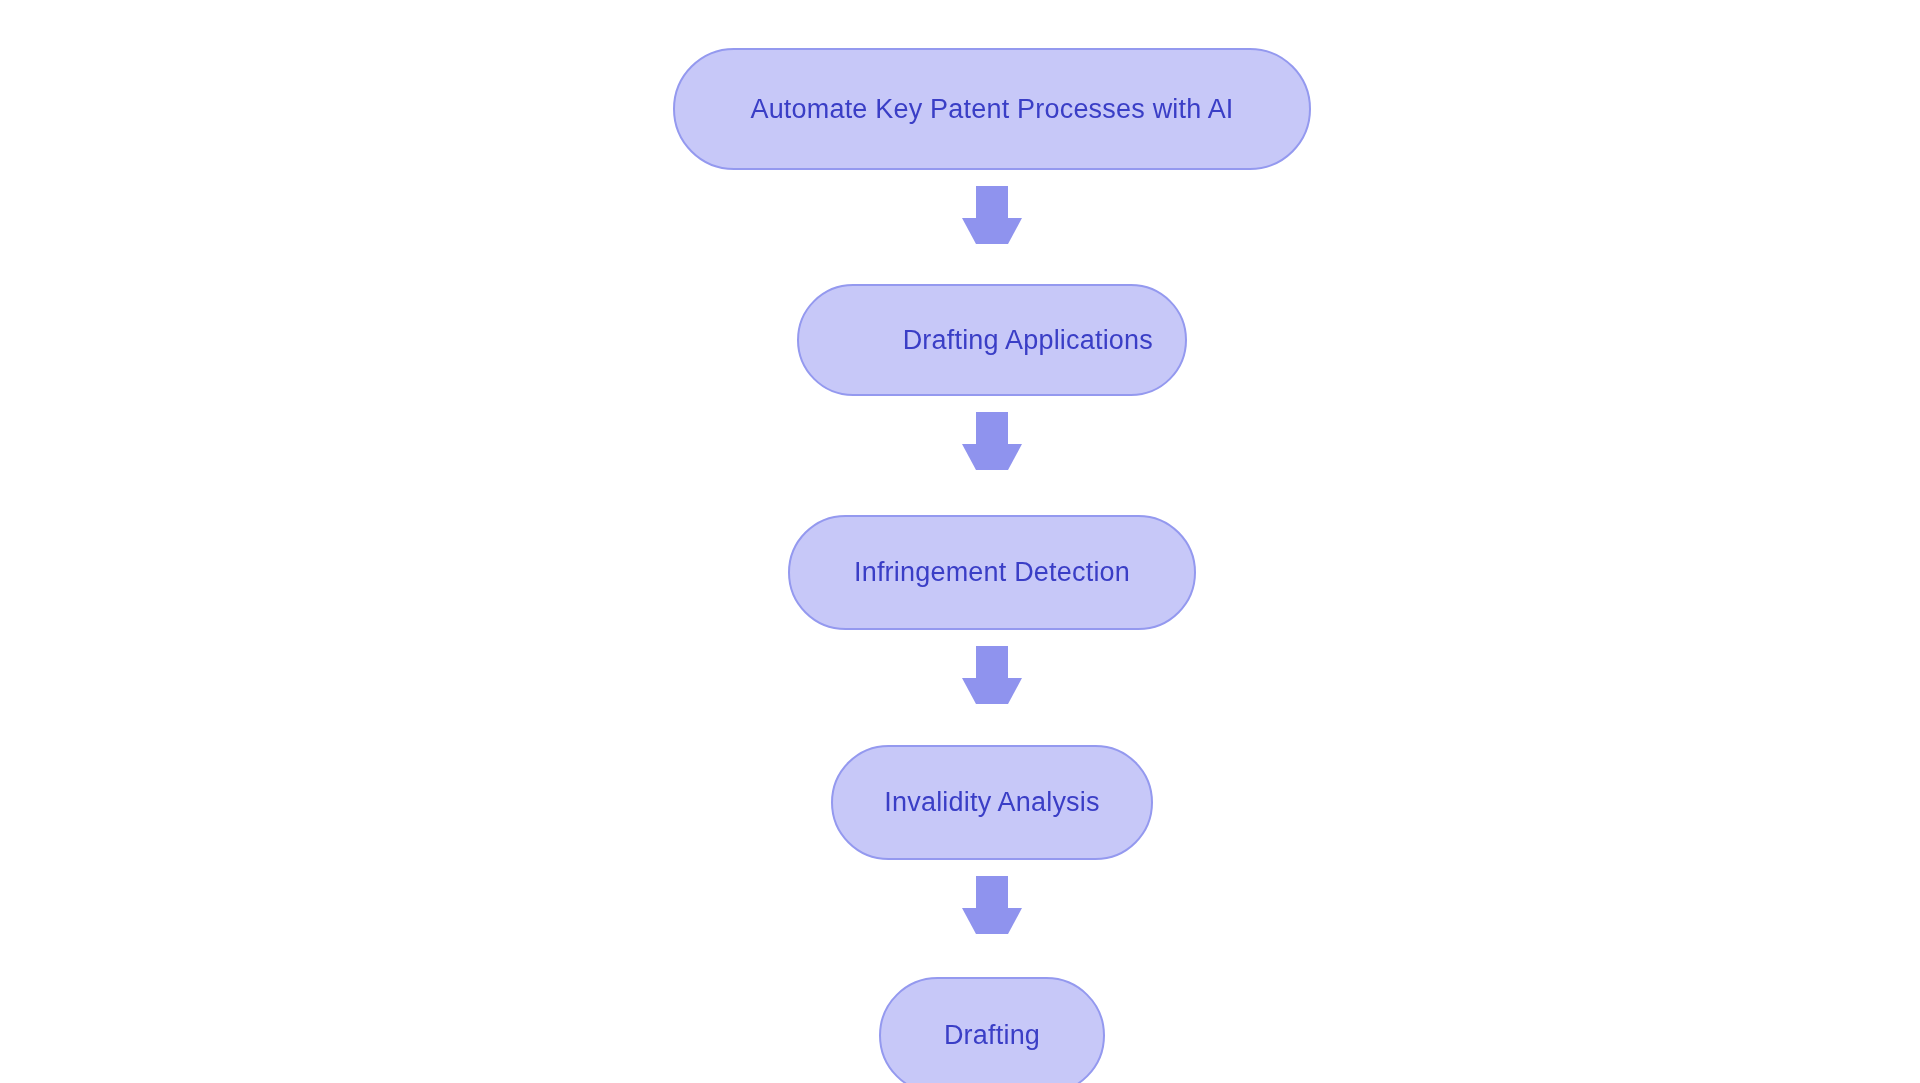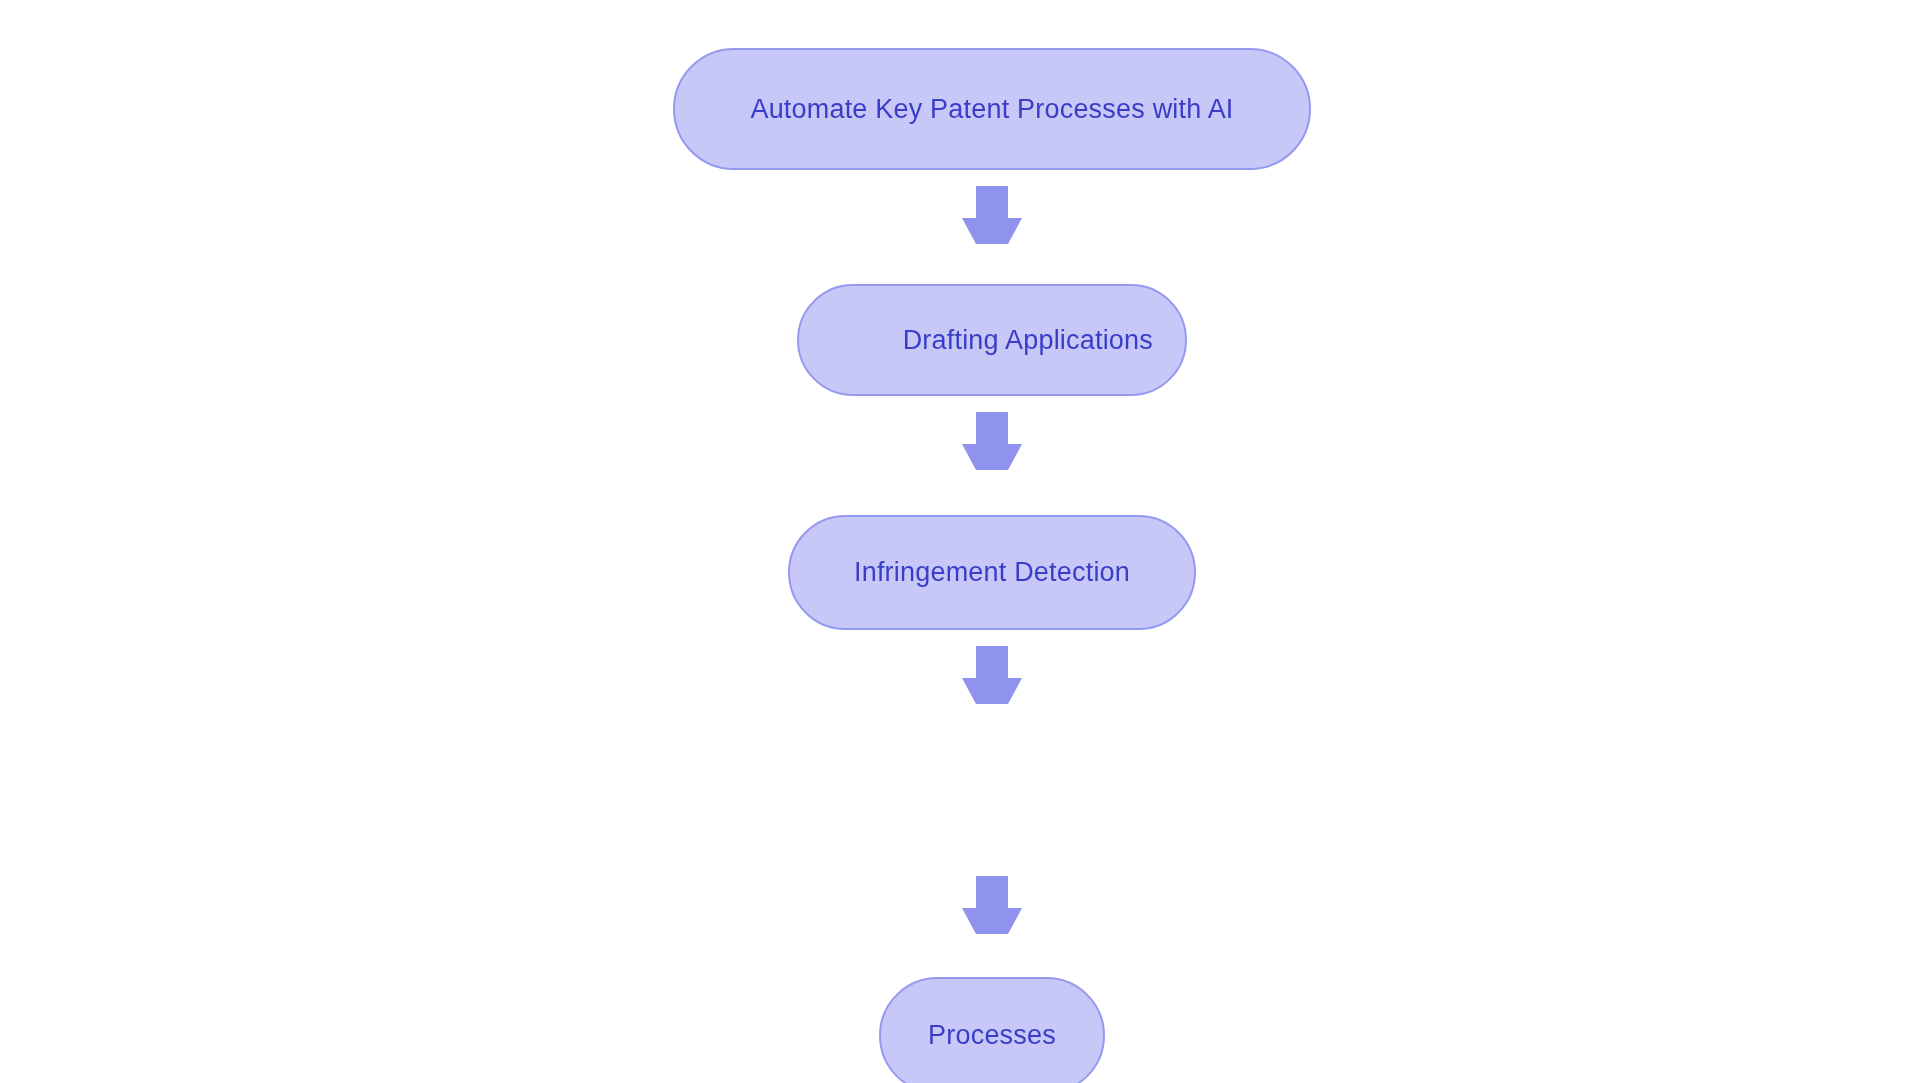--- a/index.html
+++ b/index.html
@@ -88,23 +88,26 @@
 
   <div class="flow-node" style="top:483px; width:408px; height:115px;">
     <span class="node-label">Infringement Detection</span>
   </div>
 
   <div class="flow-arrow" style="top:598px; height:115px;">
     <div class="arrow-stem"></div>
     <div class="arrow-head"></div>
   </div>
 
+  <div class="flow-node" style="top:713px; width:322px; height:115px;">
+    <span class="node-label">Invalidity Analysis</span>
+  </div>
 
   <div class="flow-arrow" style="top:828px; height:117px;">
     <div class="arrow-stem"></div>
     <div class="arrow-head"></div>
   </div>
 
   <div class="flow-node" style="top:945px; width:226px; height:117px;">
-    <span class="node-label">Processes</span>
+    <span class="node-label">Drafting</span>
   </div>
 
 </div>
 
 </body></html>

